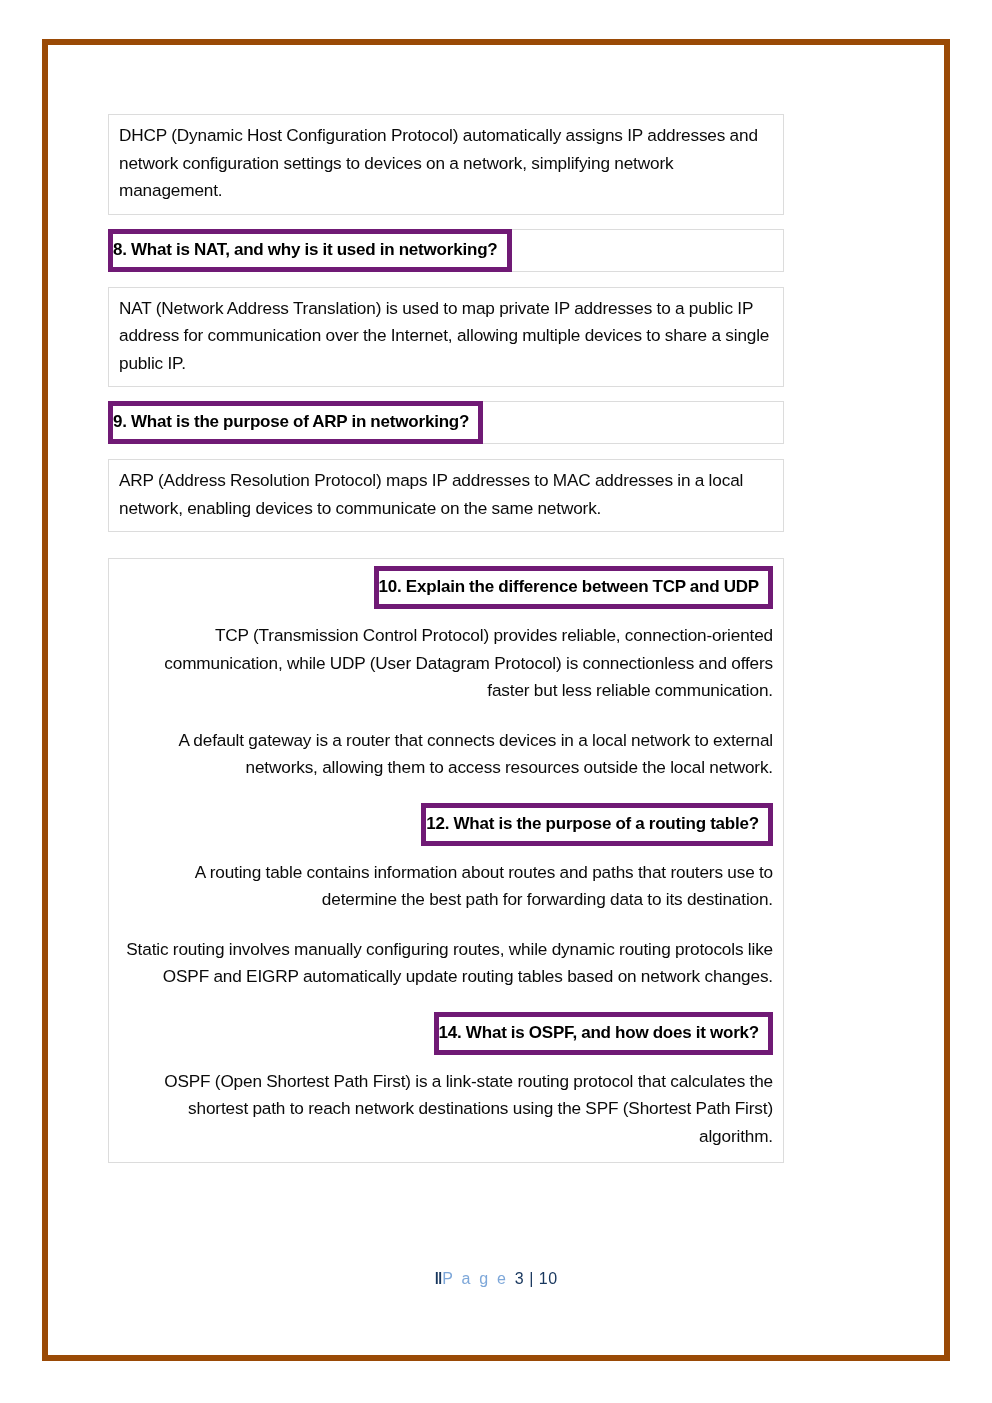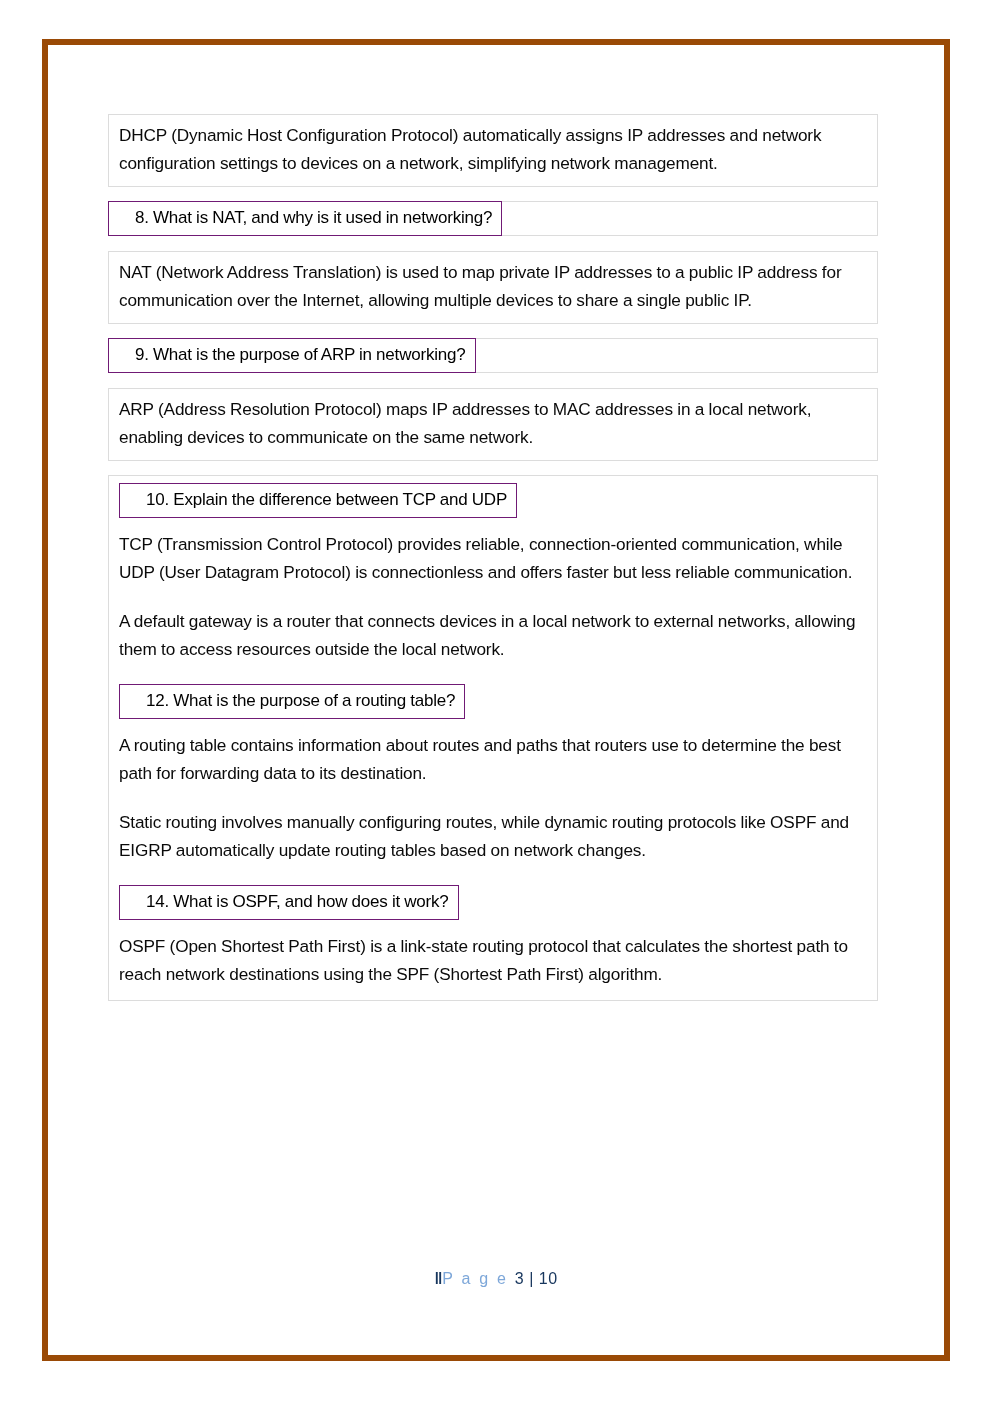--- a/index.html
+++ b/index.html
@@ -32,21 +32,21 @@
     border: 6px solid #9A4A06;
     box-sizing: border-box;
     pointer-events: none;
   }
 
   
   .content {
     position: absolute;
     left: 108px;
     top: 114px;
-    width: 770px;
+    width: 676px;
   }
 
   
   .block {
     border: 1px solid #DCDCDC;
     box-sizing: border-box;
     background: #ffffff;
   }
 
   .para-block {
@@ -54,25 +54,25 @@
   }
   .para-block + .heading-block { margin-top: 14px; }
   .heading-block + .para-block { margin-top: 15px; }
 
   .heading-block {
     padding: 0;
   }
   
   .heading-inner {
     display: inline-block;
-    border: 1px solid #701a75;
+    border: 5px solid #701a75;
     box-sizing: border-box;
-    padding: 4px 9px 5px 26px;
+    padding: 4px 9px 5px 0;
     margin: -1px 0 -1px -1px;
-    font-weight: normal;
+    font-weight: bold;
   }
 
   p.body-line, .heading-inner {
     font-family: "Liberation Sans", "DejaVu Sans", sans-serif;
   }
 
   p.body-line {
     margin: 0;
     font-size: 17.2px;
     line-height: 27.5px;
@@ -87,21 +87,22 @@
     letter-spacing: -0.2px;
     word-spacing: -0.3px;
     white-space: nowrap;
   }
 
   
   .combined-block {
     border: 1px solid #DCDCDC;
     box-sizing: border-box;
     padding: 8px 10px 12px 10px;
-    margin-top: 14px;
+    margin-top: 26px;
+    text-align: right;
   }
   .combined-block .heading-inner { margin-left: 0; }
   .combined-block .q-heading { margin: 0 0 0 0; }
   .combined-block .q-answer {
     margin: 14px 0 0 0;
   }
   .combined-block .q-group + .q-group { margin-top: 22px; }
 
   
   .footer {

